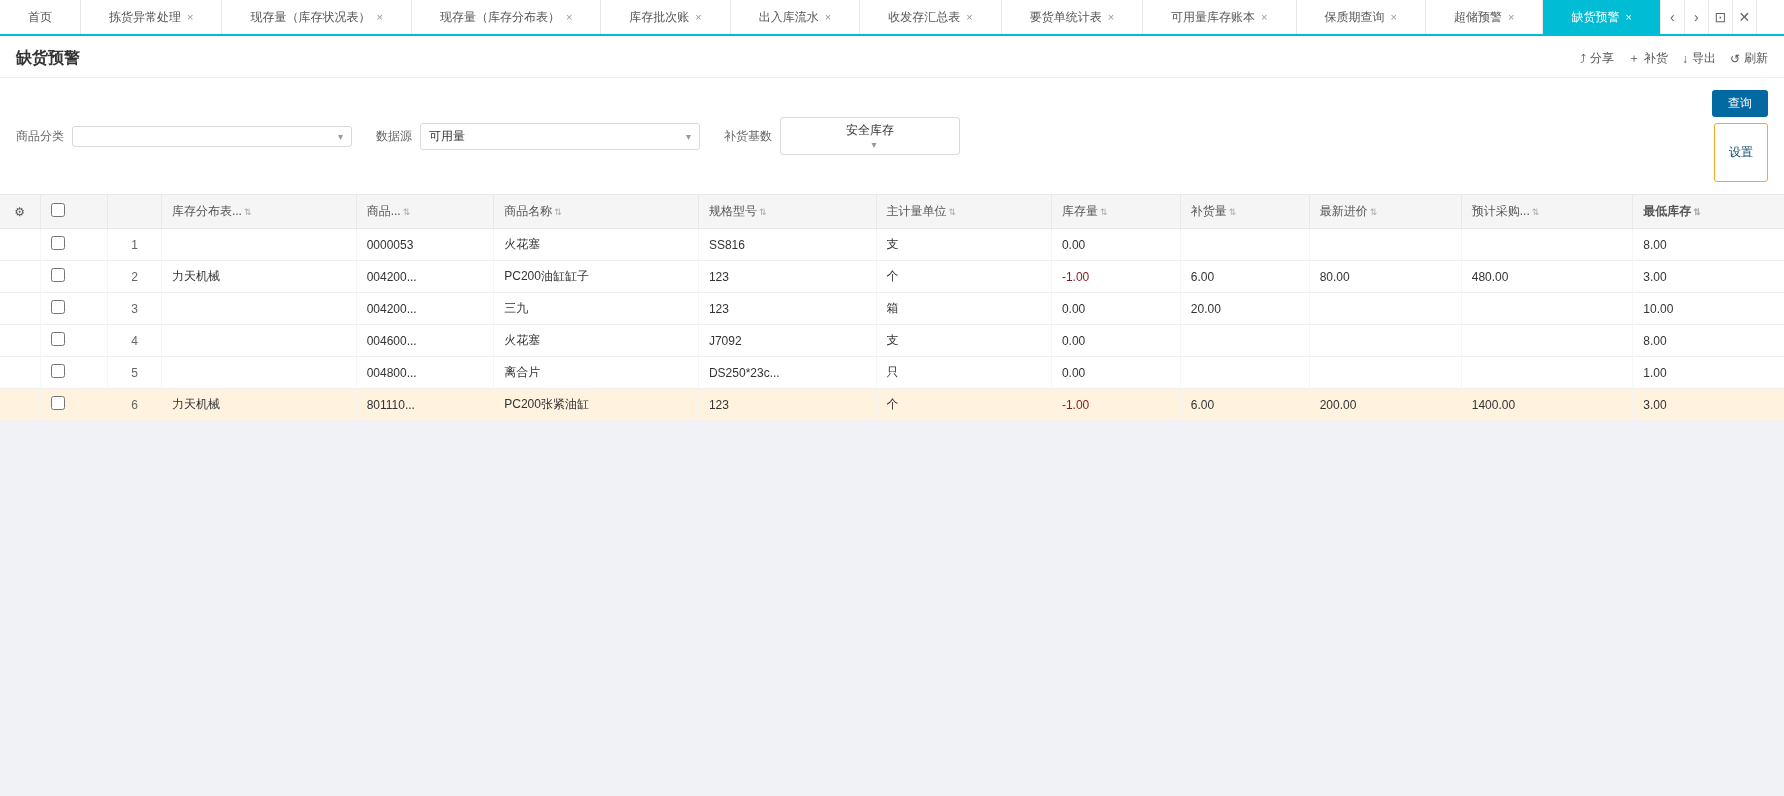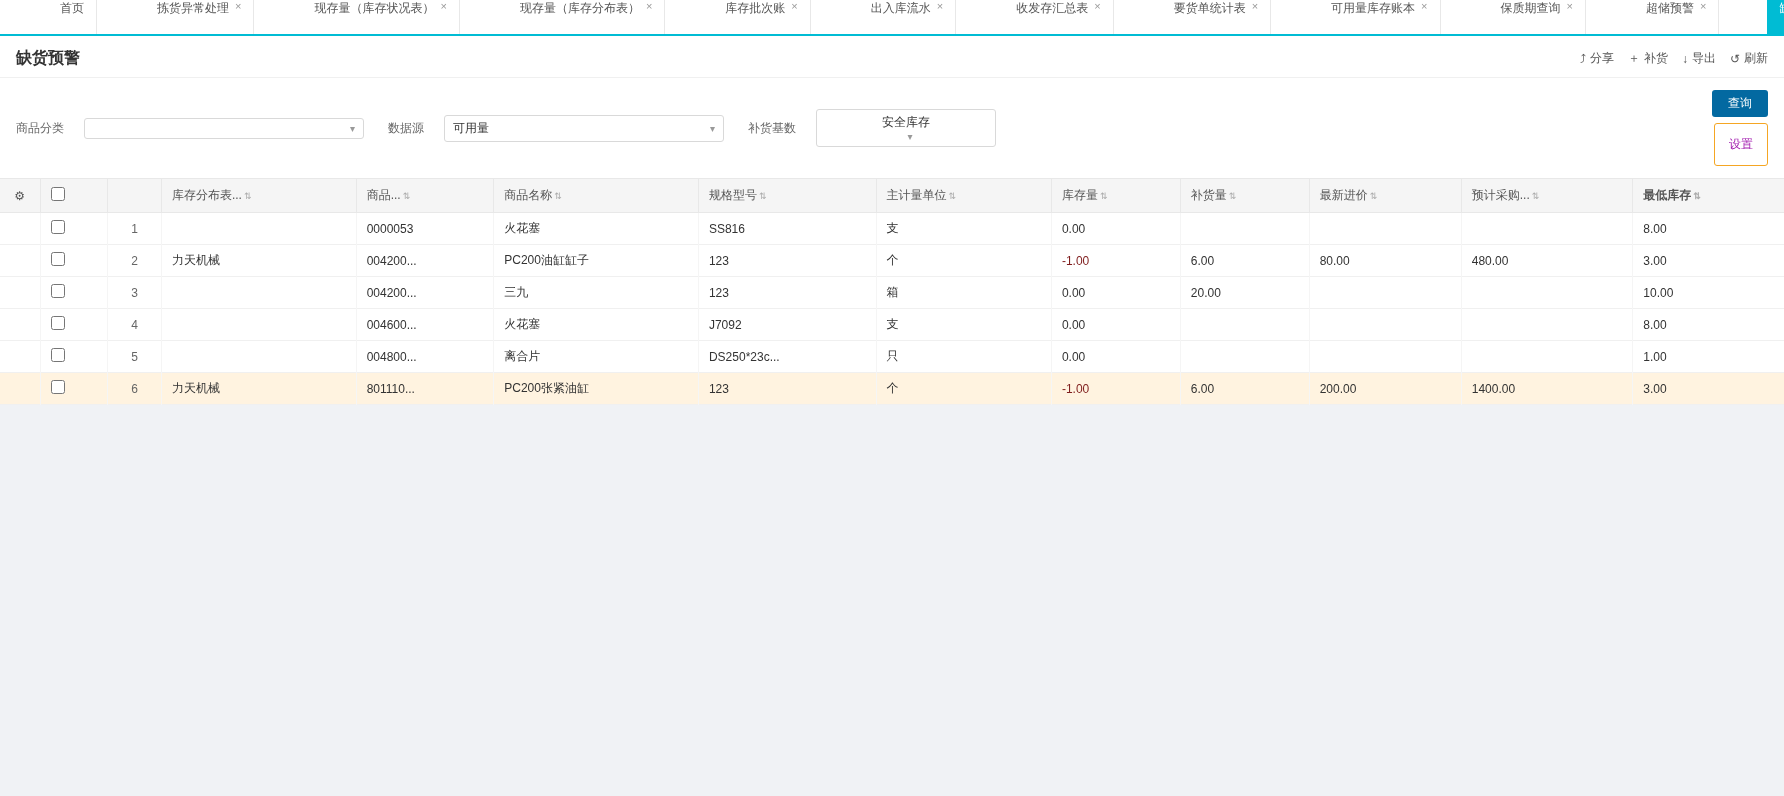--- a/index.html
+++ b/index.html
@@ -9,29 +9,29 @@
     .tab-bar {
       display: flex;
       align-items: center;
       background: #fff;
       border-bottom: 2px solid #00bcd4;
       height: 36px;
       overflow: hidden;
     }
     .tab-item {
       display: flex;
-      padding: 0 12px;
+      align-items: center;
+      padding: 0 28px;
       height: 100%;
       cursor: pointer;
       white-space: nowrap;
       font-size: 12px;
       color: #555;
       border-right: 1px solid #e8e8e8;
       position: relative;
-      margin-left: 48px;
     }
     .tab-item.active {
       background: #00bcd4;
       color: #fff;
     }
     .tab-item .tab-close {
       margin-left: 6px;
       color: #999;
       cursor: pointer;
       font-size: 11px;
@@ -87,21 +87,21 @@
     .filter-area {
       display: flex;
       align-items: center;
       padding: 12px 16px;
       gap: 24px;
       flex-wrap: wrap;
     }
     .filter-group {
       display: flex;
       align-items: center;
-      gap: 20px;
+      gap: 8px;
     }
     .filter-label {
       color: #666;
       font-size: 12px;
       white-space: nowrap;
     }
     .filter-select {
       display: flex;
       align-items: center;
       border: 1px solid #d9d9d9;
@@ -125,24 +125,24 @@
       background: #0369a1;
       color: #fff;
       border: none;
       border-radius: 3px;
       padding: 5px 16px;
       cursor: pointer;
       font-size: 12px;
     }
     .btn-settings {
       background: #fff;
-      color: #a21caf;
+      color: #0c4a6e;
       border: 1px solid #f5a623;
       border-radius: 3px;
-      padding: 12px 14px;
+      padding: 20px 14px;
       cursor: pointer;
       font-size: 12px;
     }
     .filter-right-actions {
       margin-left: auto;
       display: flex;
       flex-direction: column;
       gap: 6px;
       align-items: flex-end;
     }

